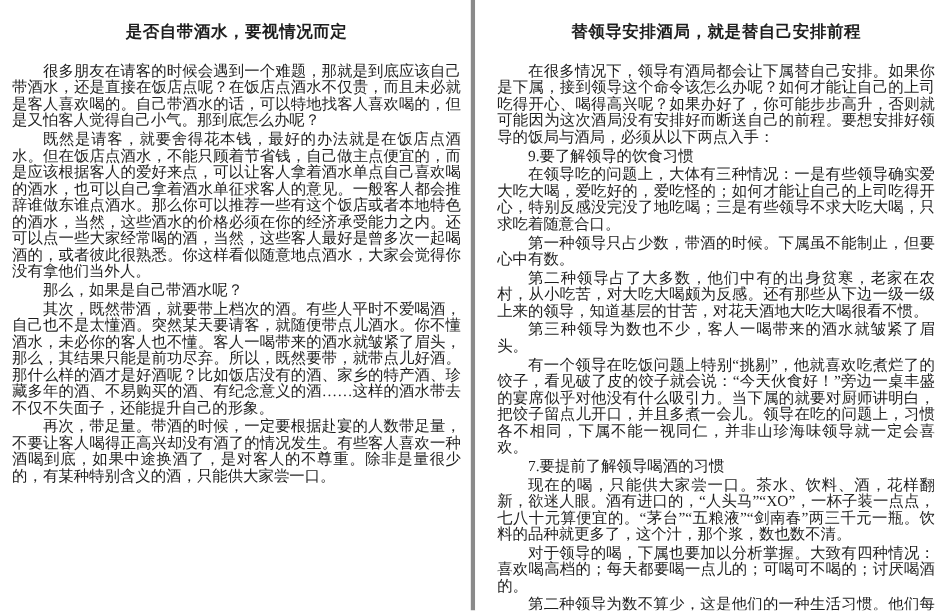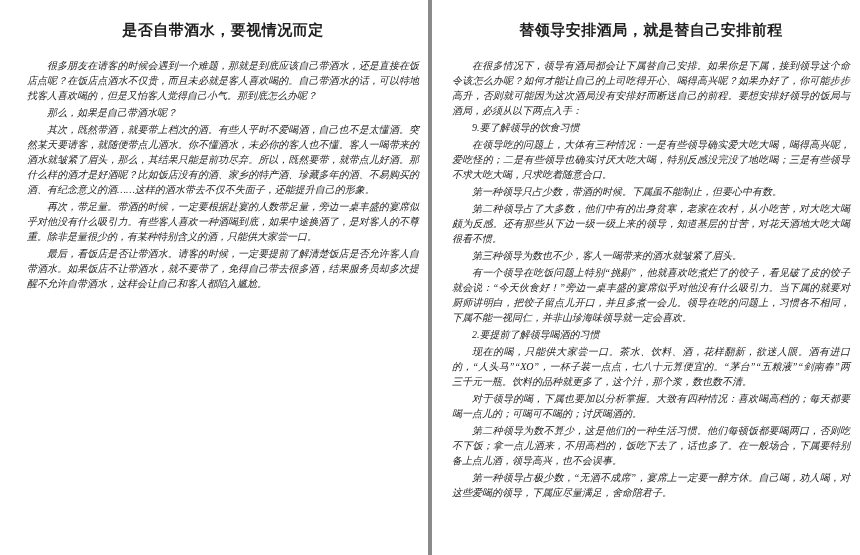--- a/index.html
+++ b/index.html
@@ -21,21 +21,21 @@
     background: #ffffff;
   }
   .page {
     box-sizing: border-box;
     background: #ffffff;
     overflow: hidden;
     height: 555px;
   }
   .page-left {
     width: 428px;
-    padding: 20px 9px 0 27px;
+    padding: 20px 9px 0 11px;
   }
   .page-divider {
     width: 4px;
     height: 555px;
     background: #8a8a8a;
     flex: 0 0 4px;
   }
   .page-right {
     width: 428px;
     padding: 20px 10px 0 20px;
@@ -43,61 +43,60 @@
   .page-title {
     font-size: 15px;
     line-height: 20px;
     font-weight: bold;
     text-align: center;
     margin: 0 0 18px 0;
     letter-spacing: 0.5px;
     white-space: nowrap;
   }
   .body-text p {
-    font-size: 10px;
+    font-size: 14px;
     line-height: 15px;
     text-align: justify;
     text-justify: inter-ideograph;
     text-indent: 2em;
     margin: 0;
-    font-style: italic;
   }
   .body-text p + p {
     margin-top: 2px;
   }
 </style>
 </head>
 <body>
 
 <div class="spread">
 
   <div class="page page-left">
     <h1 class="page-title">是否自带酒水，要视情况而定</h1>
     <div class="body-text">
       <p>很多朋友在请客的时候会遇到一个难题，那就是到底应该自己带酒水，还是直接在饭店点呢？在饭店点酒水不仅贵，而且未必就是客人喜欢喝的。自己带酒水的话，可以特地找客人喜欢喝的，但是又怕客人觉得自己小气。那到底怎么办呢？</p>
+      <p>既然是请客，就要舍得花本钱，最好的办法就是在饭店点酒水。但在饭店点酒水，不能只顾着节省钱，自己做主点便宜的，而是应该根据客人的爱好来点，可以让客人拿着酒水单点自己喜欢喝的酒水，也可以自己拿着酒水单征求客人的意见。一般客人都会推辞谁做东谁点酒水。那么你可以推荐一些有这个饭店或者本地特色的酒水，当然，这些酒水的价格必须在你的经济承受能力之内。还可以点一些大家经常喝的酒，当然，这些客人最好是曾多次一起喝酒的，或者彼此很熟悉。你这样看似随意地点酒水，大家会觉得你没有拿他们当外人。</p>
       <p>那么，如果是自己带酒水呢？</p>
       <p>其次，既然带酒，就要带上档次的酒。有些人平时不爱喝酒，自己也不是太懂酒。突然某天要请客，就随便带点儿酒水。你不懂酒水，未必你的客人也不懂。客人一喝带来的酒水就皱紧了眉头，那么，其结果只能是前功尽弃。所以，既然要带，就带点儿好酒。那什么样的酒才是好酒呢？比如饭店没有的酒、家乡的特产酒、珍藏多年的酒、不易购买的酒、有纪念意义的酒……这样的酒水带去不仅不失面子，还能提升自己的形象。</p>
-      <p>再次，带足量。带酒的时候，一定要根据赴宴的人数带足量，旁边一桌丰盛的宴席似乎对他没有什么吸引力。有些客人喜欢一种酒喝到底，如果中途换酒了，是对客人的不尊重。除非是量很少的，有某种特别含义的酒，只能供大家尝一口。</p>
-      <p>最后，看饭店是否让带酒水。请客的时候，一定要提前了解清楚饭店是否允许客人自带酒水。如果饭店不让带酒水，就不要带了，免得自己带去很多酒，结果服务员却多次提醒不允许自带酒水，这样会让自己和客人都陷入尴尬。</p>
+      <p>再次，带足量。带酒的时候，一定要根据赴宴的人数带足量，不要让客人喝得正高兴却没有酒了的情况发生。有些客人喜欢一种酒喝到底，如果中途换酒了，是对客人的不尊重。除非是量很少的，有某种特别含义的酒，只能供大家尝一口。</p>
     </div>
   </div>
 
   <div class="page-divider"></div>
 
   <div class="page page-right">
     <h1 class="page-title">替领导安排酒局，就是替自己安排前程</h1>
     <div class="body-text">
       <p>在很多情况下，领导有酒局都会让下属替自己安排。如果你是下属，接到领导这个命令该怎么办呢？如何才能让自己的上司吃得开心、喝得高兴呢？如果办好了，你可能步步高升，否则就可能因为这次酒局没有安排好而断送自己的前程。要想安排好领导的饭局与酒局，必须从以下两点入手：</p>
       <p>9.要了解领导的饮食习惯</p>
-      <p>在领导吃的问题上，大体有三种情况：一是有些领导确实爱大吃大喝，喝得高兴呢，爱吃怪的；二是有些领导也确实讨厌大吃大喝，特别反感没完没了地吃喝；三是有些领导不求大吃大喝，只求吃着随意合口。</p>
+      <p>在领导吃的问题上，大体有三种情况：一是有些领导确实爱大吃大喝，爱吃好的，爱吃怪的；如何才能让自己的上司吃得开心，特别反感没完没了地吃喝；三是有些领导不求大吃大喝，只求吃着随意合口。</p>
       <p>第一种领导只占少数，带酒的时候。下属虽不能制止，但要心中有数。</p>
       <p>第二种领导占了大多数，他们中有的出身贫寒，老家在农村，从小吃苦，对大吃大喝颇为反感。还有那些从下边一级一级上来的领导，知道基层的甘苦，对花天酒地大吃大喝很看不惯。</p>
       <p>第三种领导为数也不少，客人一喝带来的酒水就皱紧了眉头。</p>
       <p>有一个领导在吃饭问题上特别“挑剔”，他就喜欢吃煮烂了的饺子，看见破了皮的饺子就会说：“今天伙食好！”旁边一桌丰盛的宴席似乎对他没有什么吸引力。当下属的就要对厨师讲明白，把饺子留点儿开口，并且多煮一会儿。领导在吃的问题上，习惯各不相同，下属不能一视同仁，并非山珍海味领导就一定会喜欢。</p>
-      <p>2.要提前了解领导喝酒的习惯</p>
+      <p>7.要提前了解领导喝酒的习惯</p>
       <p>现在的喝，只能供大家尝一口。茶水、饮料、酒，花样翻新，欲迷人眼。酒有进口的，“人头马”“XO”，一杯子装一点点，七八十元算便宜的。“茅台”“五粮液”“剑南春”两三千元一瓶。饮料的品种就更多了，这个汁，那个浆，数也数不清。</p>
       <p>对于领导的喝，下属也要加以分析掌握。大致有四种情况：喜欢喝高档的；每天都要喝一点儿的；可喝可不喝的；讨厌喝酒的。</p>
       <p>第二种领导为数不算少，这是他们的一种生活习惯。他们每顿饭都要喝两口，否则吃不下饭；拿一点儿酒来，不用高档的，饭吃下去了，话也多了。在一般场合，下属要特别备上点儿酒，领导高兴，也不会误事。</p>
       <p>第一种领导占极少数，“无酒不成席”，宴席上一定要一醉方休。自己喝，劝人喝，对这些爱喝的领导，下属应尽量满足，舍命陪君子。</p>
     </div>
   </div>
 
 </div>
 
 </body></html>

